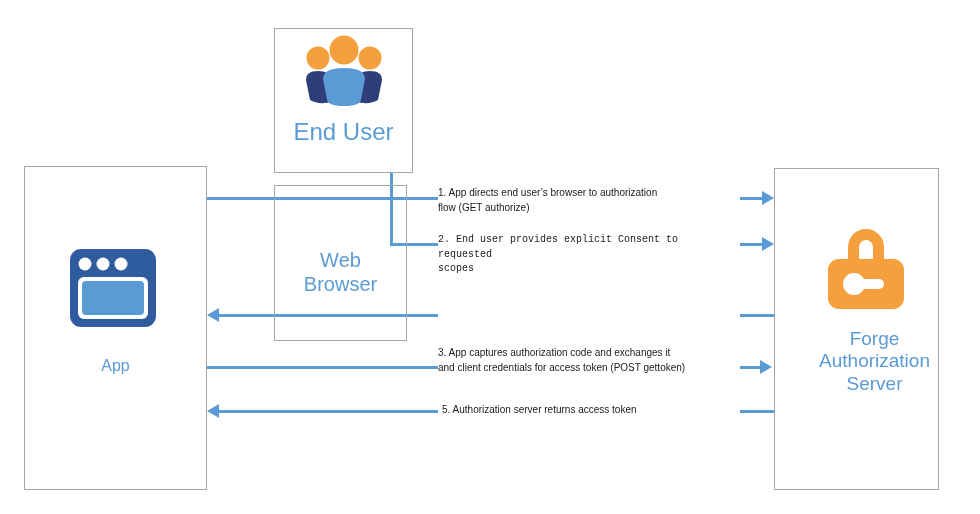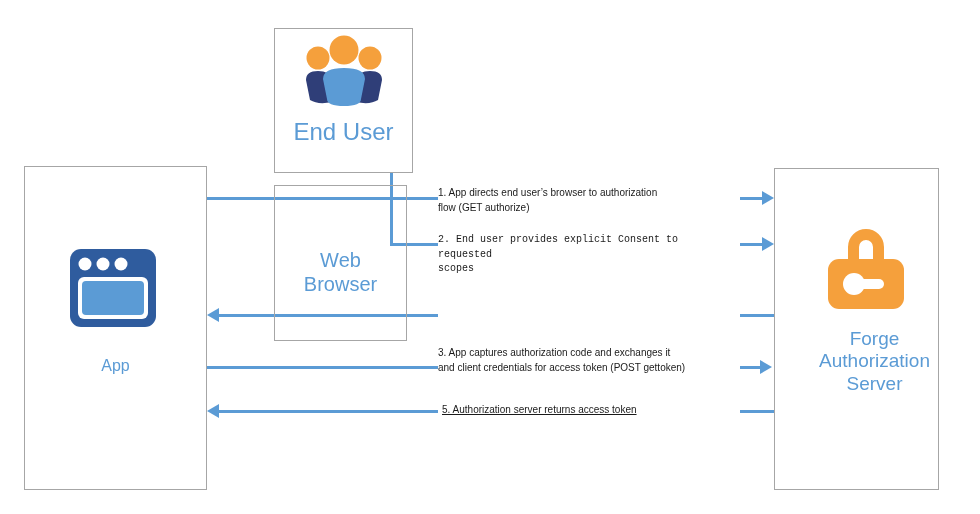--- a/index.html
+++ b/index.html
@@ -75,21 +75,21 @@
     font-size: 10px;
     line-height: 1.45;
     width: 300px;
     white-space: pre-line;
     user-select: none;
   }
   #step-1 { left: 438px; top: 186px; }
   #step-2 { left: 438px; top: 233px; font-family: Liberation Mono, monospace; }
   #step-3 { left: 438px; top: 298px; }
   #step-4 { left: 438px; top: 346px; }
-  #step-5 { left: 442px; top: 403px; text-decoration: underline; }
+  #step-5 { left: 442px; top: 403px; }
 </style>
 </head>
 <body>
 
 <div id="canvas">
 
   <div class="conn conn-h" style="left:207px; top:197px; width:231px;"></div>
   <div class="conn conn-h" style="left:740px; top:197px; width:26px;"></div>
   <div class="arrow arrow-right" style="left:762px; top:191px;"></div>
 

